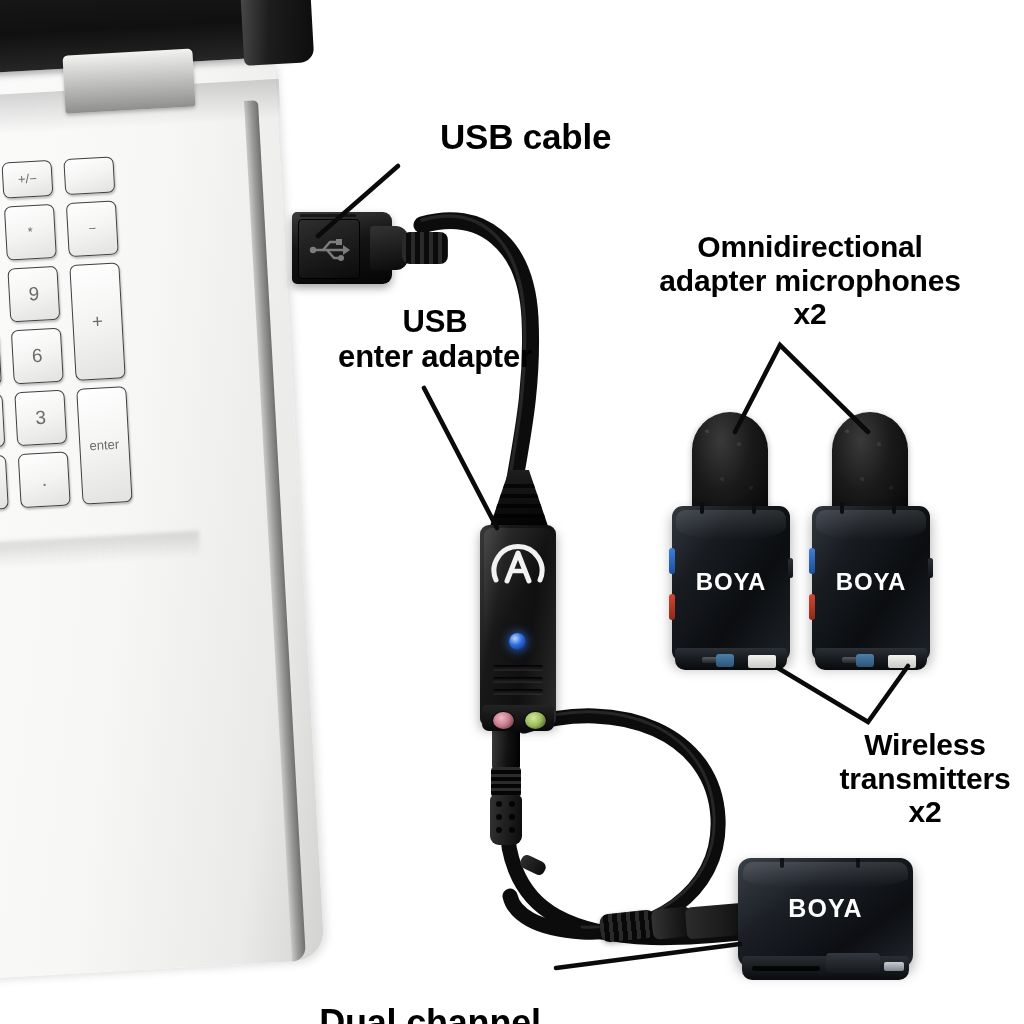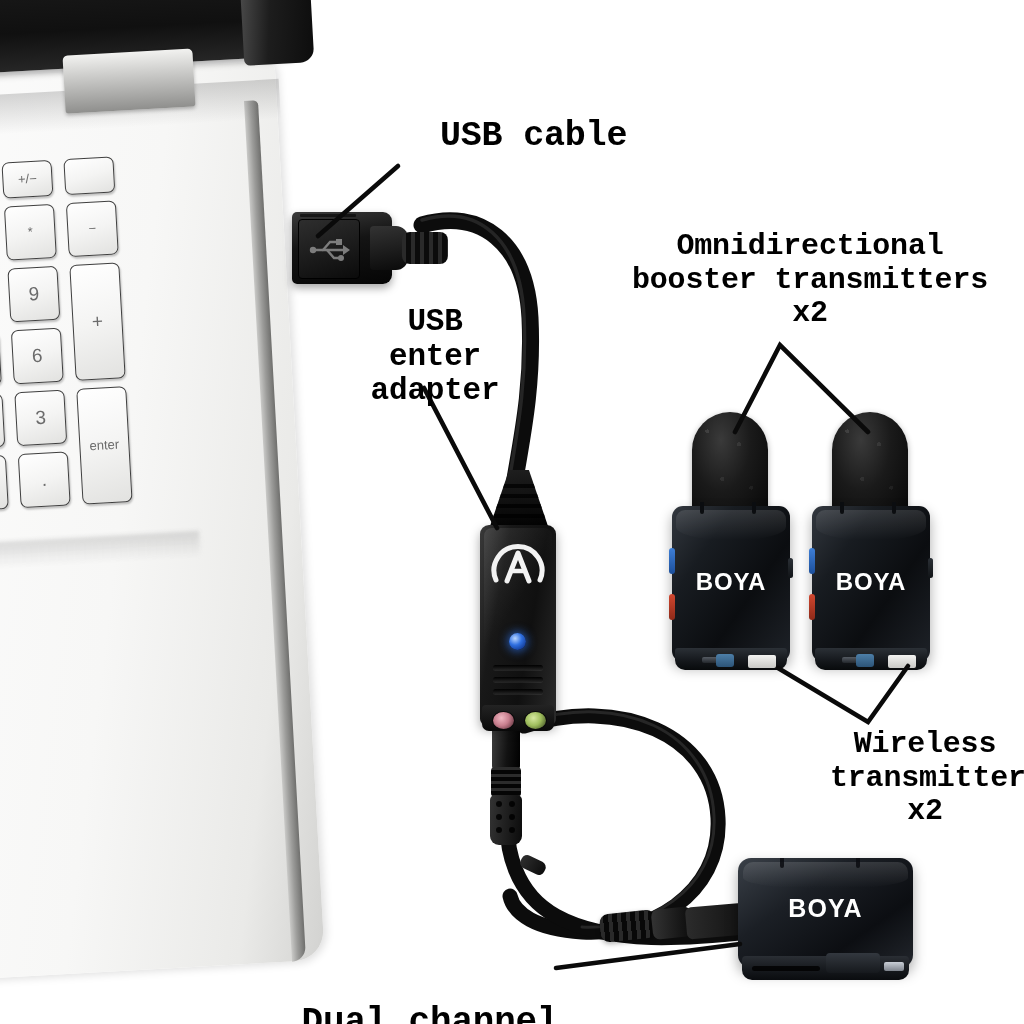--- a/index.html
+++ b/index.html
@@ -2,21 +2,21 @@
 <html><head>
 <meta charset="utf-8">
 <style>
   html,body{margin:0;padding:0;background:#fff;}
   body{width:1024px;height:1024px;font-family:"Liberation Sans",sans-serif;}
   #stage{position:relative;width:1024px;height:1024px;background:#ffffff;overflow:hidden;}
 
   
   .label{
     position:absolute;
-    font-family:Liberation Mono, monospace;
+    font-family:Liberation Sans, sans-serif;
     font-weight:bold;
     color:#000;
     text-align:center;
     line-height:1.12;
     white-space:pre-line;
     letter-spacing:-0.2px;
   }
   #lbl-usb-cable{left:440px;top:117px;font-size:35px;}
   #lbl-usb-adapter{left:335px;top:305px;font-size:31px;width:200px;}
   #lbl-omni{left:630px;top:230px;font-size:30px;width:360px;}
@@ -460,21 +460,21 @@
       <path d="M 735 432 L 780 345 L 868 432"></path>
       <path d="M 778 668 L 868 722 L 908 666"></path>
       <line x1="556" y1="968" x2="740" y2="944"></line>
     </g>
   </svg>
 
   <div class="label" id="lbl-usb-cable">USB cable</div>
   <div class="label" id="lbl-usb-adapter">USB
 enter adapter</div>
   <div class="label" id="lbl-omni">Omnidirectional
-booster transmitters
+adapter microphones
 x2</div>
   <div class="label" id="lbl-wireless-tx">Wireless
 transmitters
 x2</div>
   <div class="label" id="lbl-receiver">Dual channel
 wireless receiver</div>
 
 </div>
 
 </body></html>

